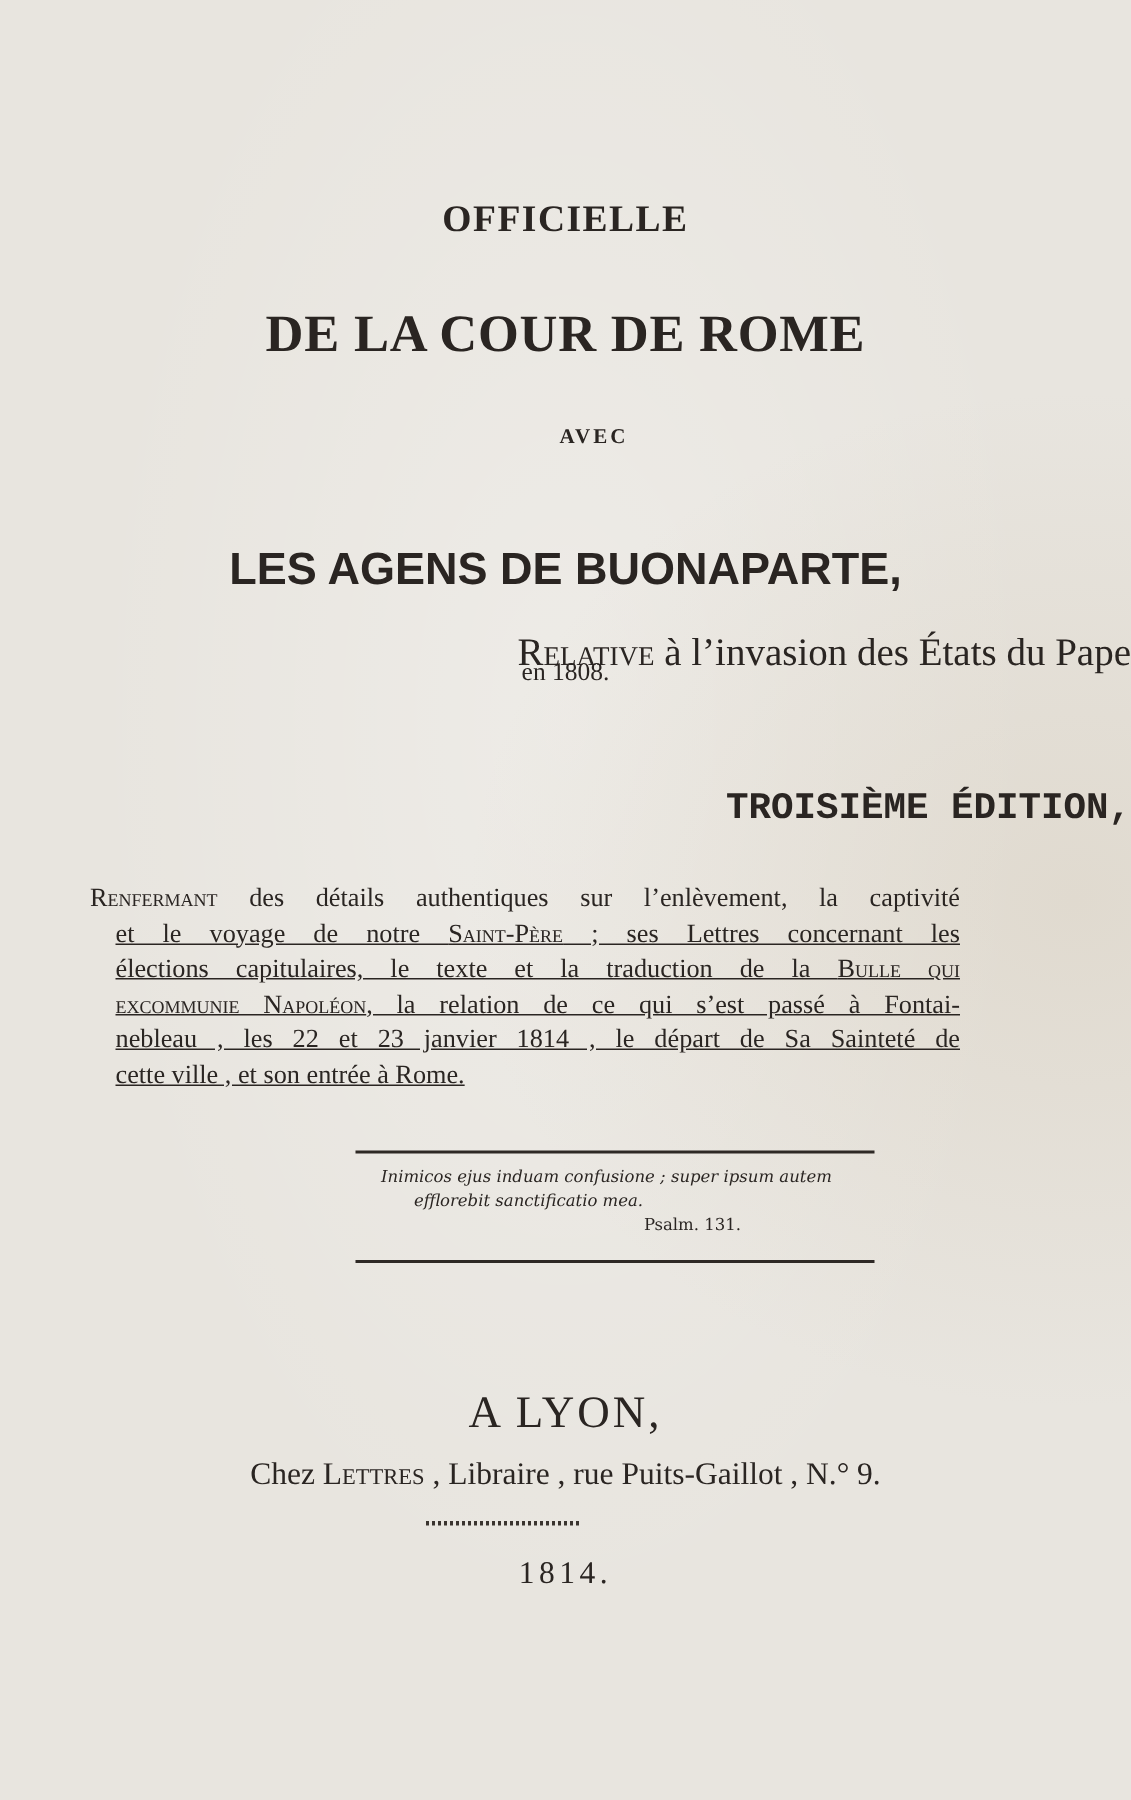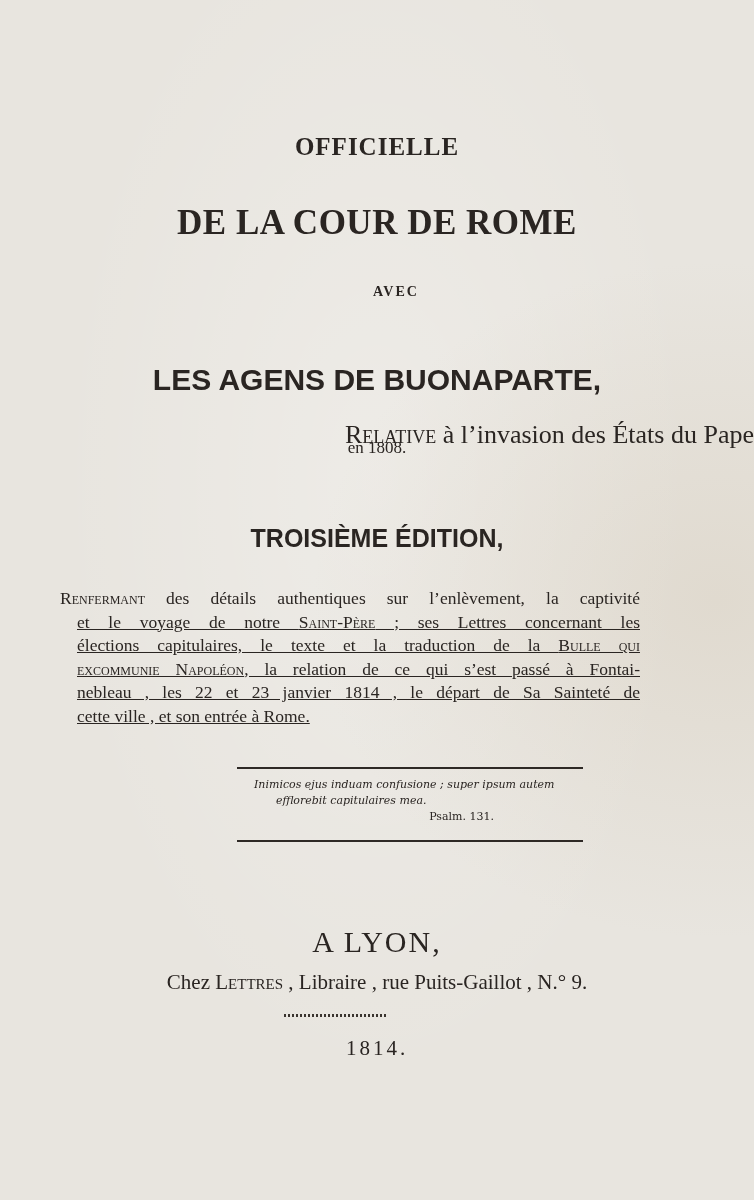--- a/index.html
+++ b/index.html
@@ -21,21 +21,21 @@
     }
     .ctr { position: absolute; left: 0; width: 754px; text-align: center; white-space: nowrap; }
     .t1 { top: 38px; font-family: "Liberation Serif", serif; font-size: 50px; letter-spacing: 1px; transform: scaleX(1.0); }
     .t2 { top: 133px; font-family: "Liberation Serif", serif; font-size: 25px; font-weight: bold; letter-spacing: 1px; text-align: center; }
     .t3 { top: 203px; font-family: "Liberation Serif", serif; font-size: 35px; font-weight: bold; letter-spacing: 0.5px; }
     .t4 { top: 284px; font-family: "Liberation Serif", serif; font-size: 14px; font-weight: bold; letter-spacing: 2px; padding-left: 19px; }
     .t5 { top: 335px; font-family: Liberation Sans, sans-serif; font-size: 30px; font-weight: bold; margin-top: 28px; }
     .t6 { top: 420px; font-family: "Liberation Serif", serif; font-size: 26px; text-align: right; }
     .t6 .sc { font-variant: small-caps; }
     .t7 { top: 438px; font-family: "Liberation Serif", serif; font-size: 17px; }
-    .t8 { top: 524px; font-family: Liberation Sans, sans-serif; font-size: 25px; font-weight: bold; }
+    .t8 { top: 524px; font-family: Liberation Mono, monospace; font-size: 25px; font-weight: bold; text-align: right; }
     .para {
       position: absolute; left: 60px; top: 587px; width: 580px;
       font-family: "Liberation Serif", serif; font-size: 17.5px; line-height: 23.5px;
       text-align: justify;
     }
     .para .ln { display: block; white-space: nowrap; text-align-last: justify; }
     .para .ln.ind { padding-left: 17px; text-decoration: underline; }
     .para .ln.last { text-align-last: left; }
     .sc { font-variant: small-caps; }
     .rule { position: absolute; left: 237px; width: 346px; height: 2px; background: #2e2925; }
@@ -75,21 +75,21 @@
     <span class="ln ind"><span>et le voyage de notre </span><span class="sc">Saint-Père</span><span> ; ses Lettres concernant les</span></span>
     <span class="ln ind"><span>élections capitulaires, le texte et la traduction de la </span><span class="sc">Bulle qui</span></span>
     <span class="ln ind"><span class="sc">excommunie Napoléon</span><span>, la relation de ce qui s’est passé à Fontai-</span></span>
     <span class="ln ind"><span>nebleau , les 22 et 23 janvier 1814 , le départ de Sa Sainteté de</span></span>
     <span class="ln ind last"><span>cette ville , et son entrée à Rome.</span></span>
   </div>
 
   <div class="rule" style="top:767px;"></div>
   <div class="motto">
     <span>Inimicos ejus induam confusione ;  super ipsum autem</span>
-    <span class="l2">efflorebit capitulaires mea.</span>
+    <span class="l2">efflorebit sanctificatio mea.</span>
     <span class="ref">Psalm. 131.</span>
   </div>
   <div class="rule" style="top:840px;"></div>
 
   <div class="ctr t9">A LYON,</div>
   <div class="ctr t10"><span>Chez </span><span class="sc">Lettres</span><span> , Libraire , rue Puits-Gaillot , N.° 9.</span></div>
   <div class="orn"></div>
   <div class="ctr t11">1814.</div>
 
 </div>

